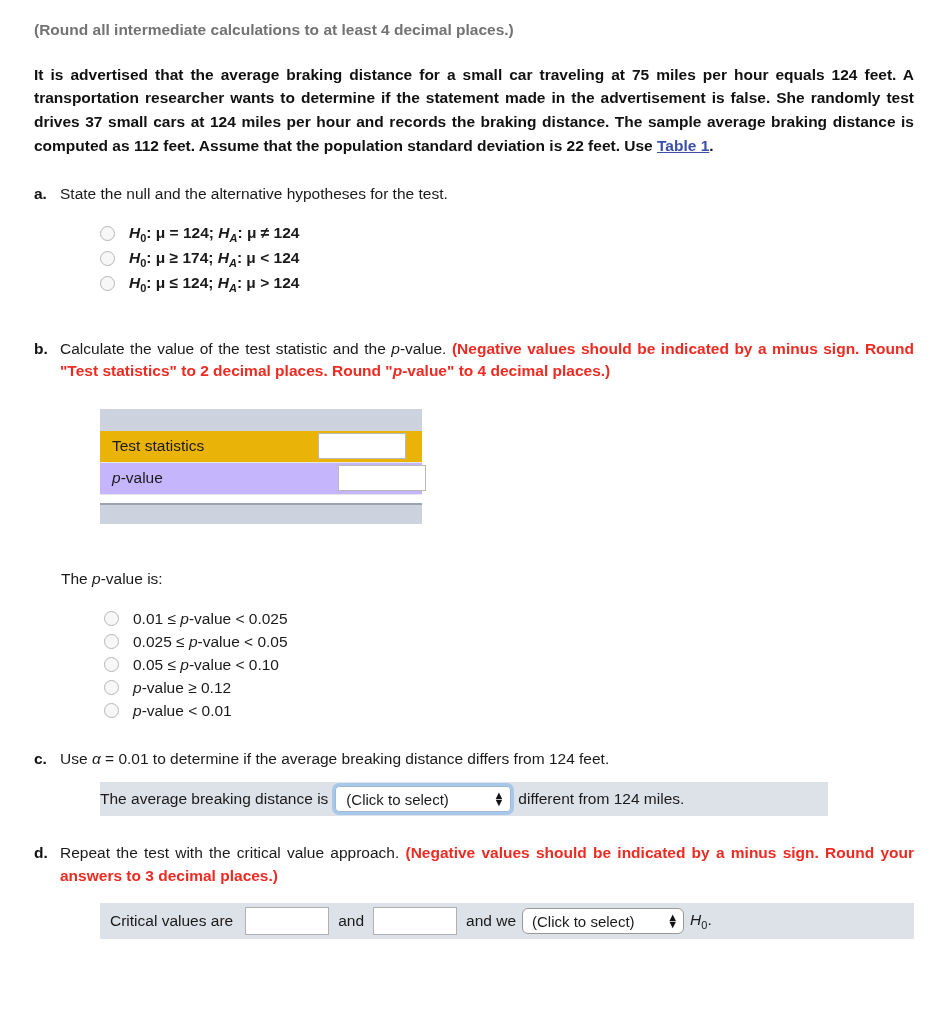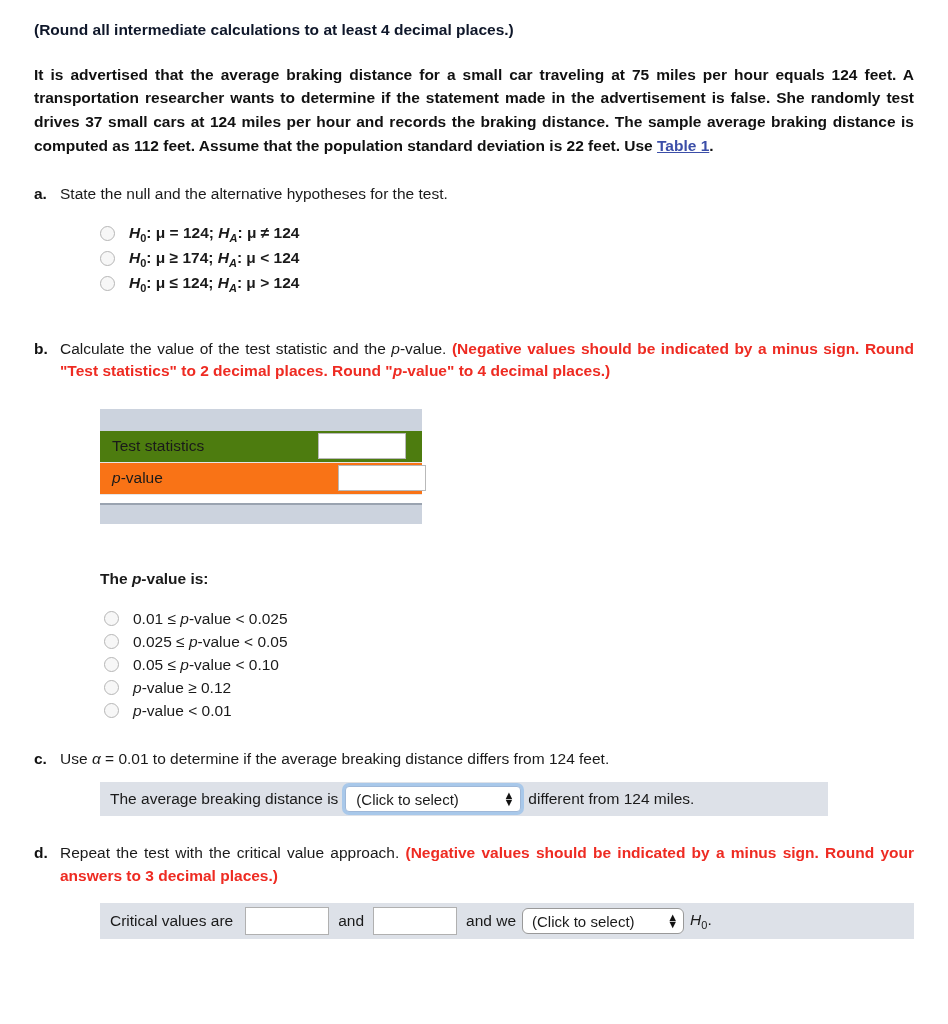--- a/index.html
+++ b/index.html
@@ -14,21 +14,21 @@
     color: #1a1a1a;
     position: relative;
     overflow: hidden;
   }
   .page {
     padding: 20px 34px 0 34px;
     box-sizing: border-box;
     width: 948px;
   }
   .red-note {
-    color: #0f172a;
+    color: #737373;
     font-weight: bold;
     font-size: 15.5px;
     line-height: 1.35;
     margin: 0 0 22px 0;
   }
   .intro {
     font-size: 15.5px;
     line-height: 1.52;
     text-align: justify;
     margin: 0 0 26px 0;
@@ -104,41 +104,40 @@
   .tbl-foot {
     height: 19px;
     background: #ccd3de;
     border-top: 2px solid #9aa3b0;
     margin-top: 8px;
   }
   .tbl-row {
     display: flex;
     align-items: center;
     height: 31px;
-    background: #4d7c0f;
+    background: #eab308;
     border-bottom: 1px solid #e6e6e6;
   }
-  .tbl-row.alt { background: #f97316; gap: 20px; }
+  .tbl-row.alt { background: #c4b5fd; gap: 20px; }
   .tbl-label {
     flex: 0 0 218px;
     padding-left: 12px;
     font-size: 15.5px;
     box-sizing: border-box;
   }
   .cellinput {
     width: 88px;
     height: 26px;
     border: 1px solid #b9b9b9;
     background: #ffffff;
     box-sizing: border-box;
   }
   .pv-heading {
-    margin: 46px 0 0 66px;
-    font-size: 15.5px;
-    font-weight: bold;
+    margin: 46px 0 0 27px;
+    font-size: 15.5px;
   }
   .pv-list {
     margin: 22px 0 0 70px;
   }
   .pv-row {
     display: flex;
     align-items: center;
     margin-bottom: 5px;
     font-size: 15.5px;
   }
@@ -149,21 +148,20 @@
     background: #dde1e8;
     display: flex;
     align-items: center;
     font-size: 15.5px;
     box-sizing: border-box;
   }
   .band-c {
     margin: 12px 0 0 66px;
     width: 728px;
     height: 34px;
-    padding-left: 10px;
   }
   .band-d {
     margin: 16px 0 0 66px;
     width: 814px;
     height: 36px;
     padding-left: 10px;
   }
   .dd-focus {
     display: inline-flex;
     align-items: center;

